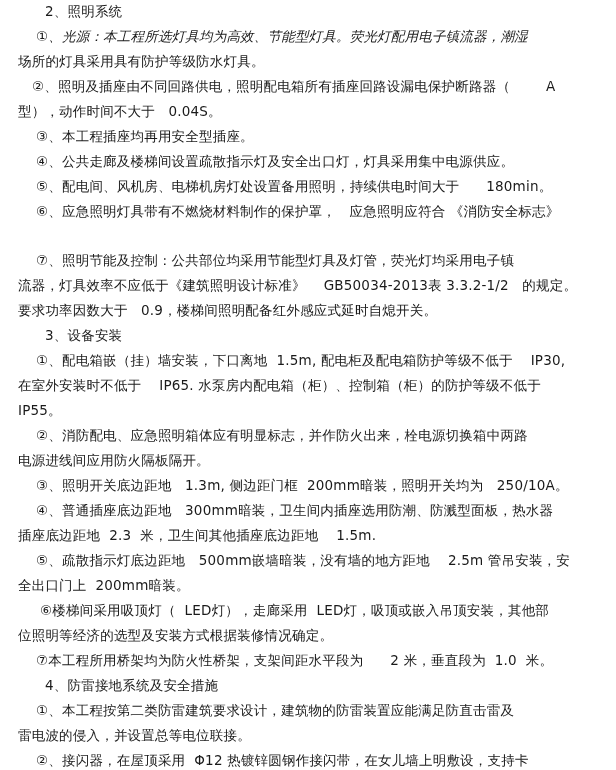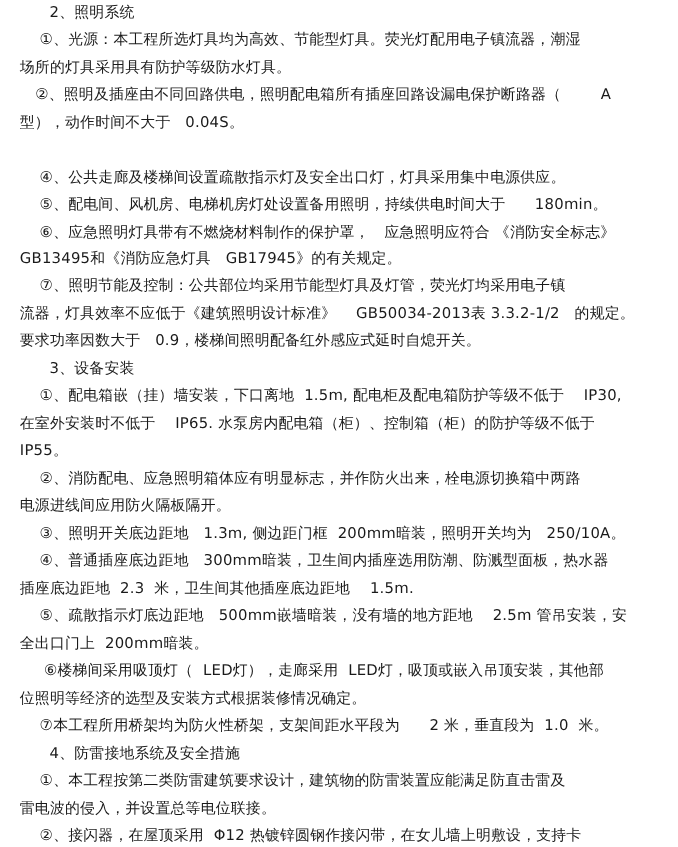--- a/index.html
+++ b/index.html
@@ -29,28 +29,28 @@
       font-size: 13.5px;
       white-space: pre;
       letter-spacing: 0.2px;
     }
   </style>
 </head>
 <body>
 
 <div class="page" id="page">
     <div class="line" style="left: 45px; top: 0px;">2、照明系统</div>
-    <div class="line" style="left: 36px; top: 25px;">①、光源：本工程所选灯具均为高效、节能型灯具。荧光灯配用电子镇流器，潮湿</div>
+    <div class="line" style="left: 36px; top: 25px; font-style: italic;">①、光源：本工程所选灯具均为高效、节能型灯具。荧光灯配用电子镇流器，潮湿</div>
     <div class="line" style="left: 32px; top: 75px;">②、照明及插座由不同回路供电，照明配电箱所有插座回路设漏电保护断路器（        A</div>
     <div class="line" style="left: 18px; top: 50px;">场所的灯具采用具有防护等级防水灯具。</div>
     <div class="line" style="left: 18px; top: 100px;">型），动作时间不大于   0.04S。</div>
+    <div class="line" style="left: 36px; top: 125px;">③、本工程插座均再用安全型插座。</div>
     <div class="line" style="left: 36px; top: 150px;">④、公共走廊及楼梯间设置疏散指示灯及安全出口灯，灯具采用集中电源供应。</div>
     <div class="line" style="left: 36px; top: 175px;">⑤、配电间、风机房、电梯机房灯处设置备用照明，持续供电时间大于      180min。</div>
     <div class="line" style="left: 36px; top: 200px;">⑥、应急照明灯具带有不燃烧材料制作的保护罩，   应急照明应符合 《消防安全标志》</div>
-    <div class="line" style="left: 18px; top: 224px;">GB13495和《消防应急灯具   GB17945》的有关规定。</div>
     <div class="line" style="left: 36px; top: 249px;">⑦、照明节能及控制：公共部位均采用节能型灯具及灯管，荧光灯均采用电子镇</div>
     <div class="line" style="left: 18px; top: 274px;">流器，灯具效率不应低于《建筑照明设计标准》    GB50034-2013表 3.3.2-1/2   的规定。</div>
     <div class="line" style="left: 18px; top: 299px;">要求功率因数大于   0.9，楼梯间照明配备红外感应式延时自熄开关。</div>
     <div class="line" style="left: 45px; top: 324px;">3、设备安装</div>
     <div class="line" style="left: 36px; top: 349px;">①、配电箱嵌（挂）墙安装，下口离地  1.5m, 配电柜及配电箱防护等级不低于    IP30,</div>
     <div class="line" style="left: 18px; top: 374px;">在室外安装时不低于    IP65. 水泵房内配电箱（柜）、控制箱（柜）的防护等级不低于</div>
     <div class="line" style="left: 18px; top: 399px;">IP55。</div>
     <div class="line" style="left: 36px; top: 424px;">②、消防配电、应急照明箱体应有明显标志，并作防火出来，栓电源切换箱中两路</div>
     <div class="line" style="left: 18px; top: 449px;">电源进线间应用防火隔板隔开。</div>
     <div class="line" style="left: 36px; top: 474px;">③、照明开关底边距地   1.3m, 侧边距门框  200mm暗装，照明开关均为   250/10A。</div>

